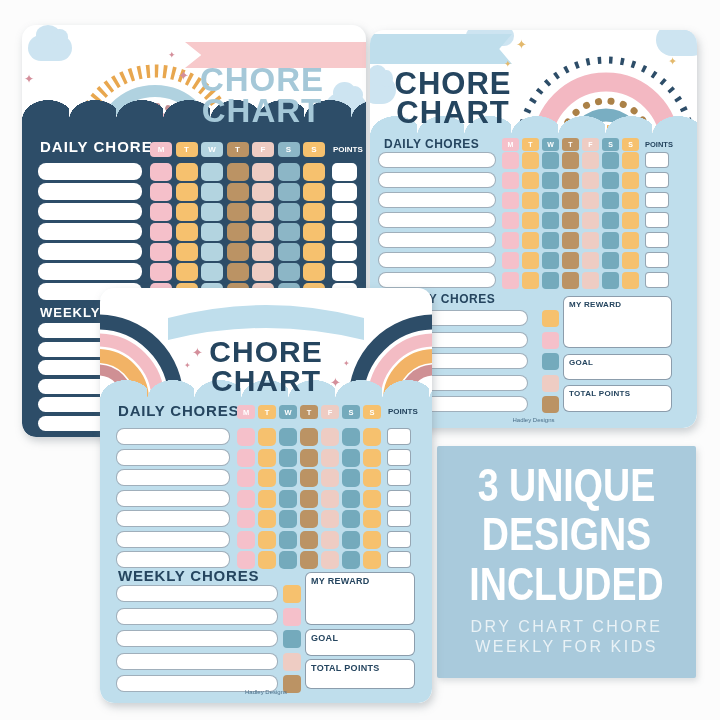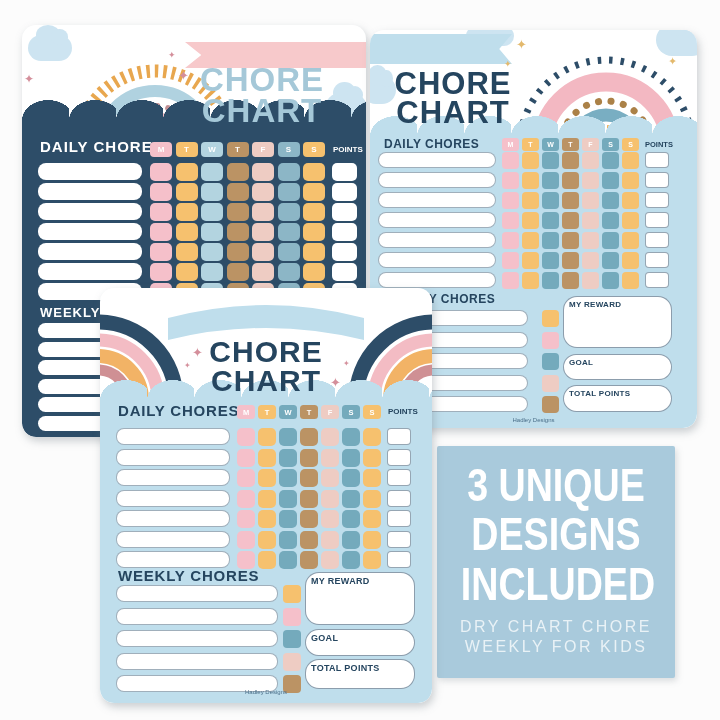--- a/index.html
+++ b/index.html
@@ -97,21 +97,21 @@
   
   .cc-pink      { background:#f5c0ca; }
   .cc-orange    { background:#f6c16e; }
   .cc-lightblue { background:#b3d4e0; }
   .cc-teal      { background:#74aabc; }
   .cc-tan       { background:#bb9364; }
   .cc-blush     { background:#eeccc3; }
   .cc-steel     { background:#8cb6c6; }
 
   
-  .rbox { position:absolute; z-index:2; background:#ffffff; border:1px solid rgba(45,77,104,.55); border-radius:14px; }
+  .rbox { position:absolute; z-index:2; background:#ffffff; border:1px solid rgba(45,77,104,.55); border-radius:6px; }
   .rlbl { font-weight:bold; color:#25455f; padding:3px 5px; letter-spacing:.3px; font-size:8px; white-space:nowrap; }
   .chart-b .reward { left:193px; top:266px; width:109px; height:52px; }
   .chart-b .goal   { left:193px; top:324px; width:109px; height:26px; }
   .chart-b .total  { left:193px; top:355px; width:109px; height:27px; }
   .chart-c .reward { left:205px; top:284px; width:110px; height:53px; }
   .chart-c .goal   { left:205px; top:341px; width:110px; height:27px; }
   .chart-c .total  { left:205px; top:371px; width:110px; height:30px; }
   .chart-c .rlbl   { font-size:9px; }
 
   .brand { position:absolute; z-index:2; left:0; right:0; text-align:center; font-size:6px; color:#4a6e88; }
@@ -130,21 +130,21 @@
   .cloud::after  { content:""; position:absolute; width:38%; height:60%; background:inherit; border-radius:50%; top:-22%; left:52%; }
   .cl-a1 { left:6px;  top:10px; width:44px; height:26px; }
   .cl-a2 { left:303px; top:68px; width:42px; height:30px; }
   .cl-b1 { left:-8px; top:46px; width:34px; height:28px; }
   .cl-b2 { left:96px; top:-4px; width:48px; height:20px; }
   .cl-b3 { left:286px; top:-6px; width:52px; height:32px; }
   .spark { position:absolute; z-index:0; font-family:"DejaVu Sans",sans-serif; line-height:1; }
   .sp-pink { color:#d48f9b; } .sp-gold { color:#e3b96d; }
 
   
-  .promo { position:absolute; left:437px; top:446px; width:238px; height:232px; z-index:2;
+  .promo { position:absolute; left:437px; top:446px; width:259px; height:232px; z-index:2;
            background:#a9cadc; border-radius:2px; text-align:center;
            box-shadow:2px 3px 6px rgba(120,130,140,.25); }
   .promo-big { margin-top:14px; color:#ffffff; font-weight:bold; font-size:47px; line-height:1.05;
                transform:scaleX(.8); letter-spacing:0; }
   .promo-sub { margin-top:9px; color:rgba(255,255,255,.75); font-size:16px; line-height:1.25; letter-spacing:2.5px; }
 </style>
 </head>
 <body>
 
 <div class="stage">

